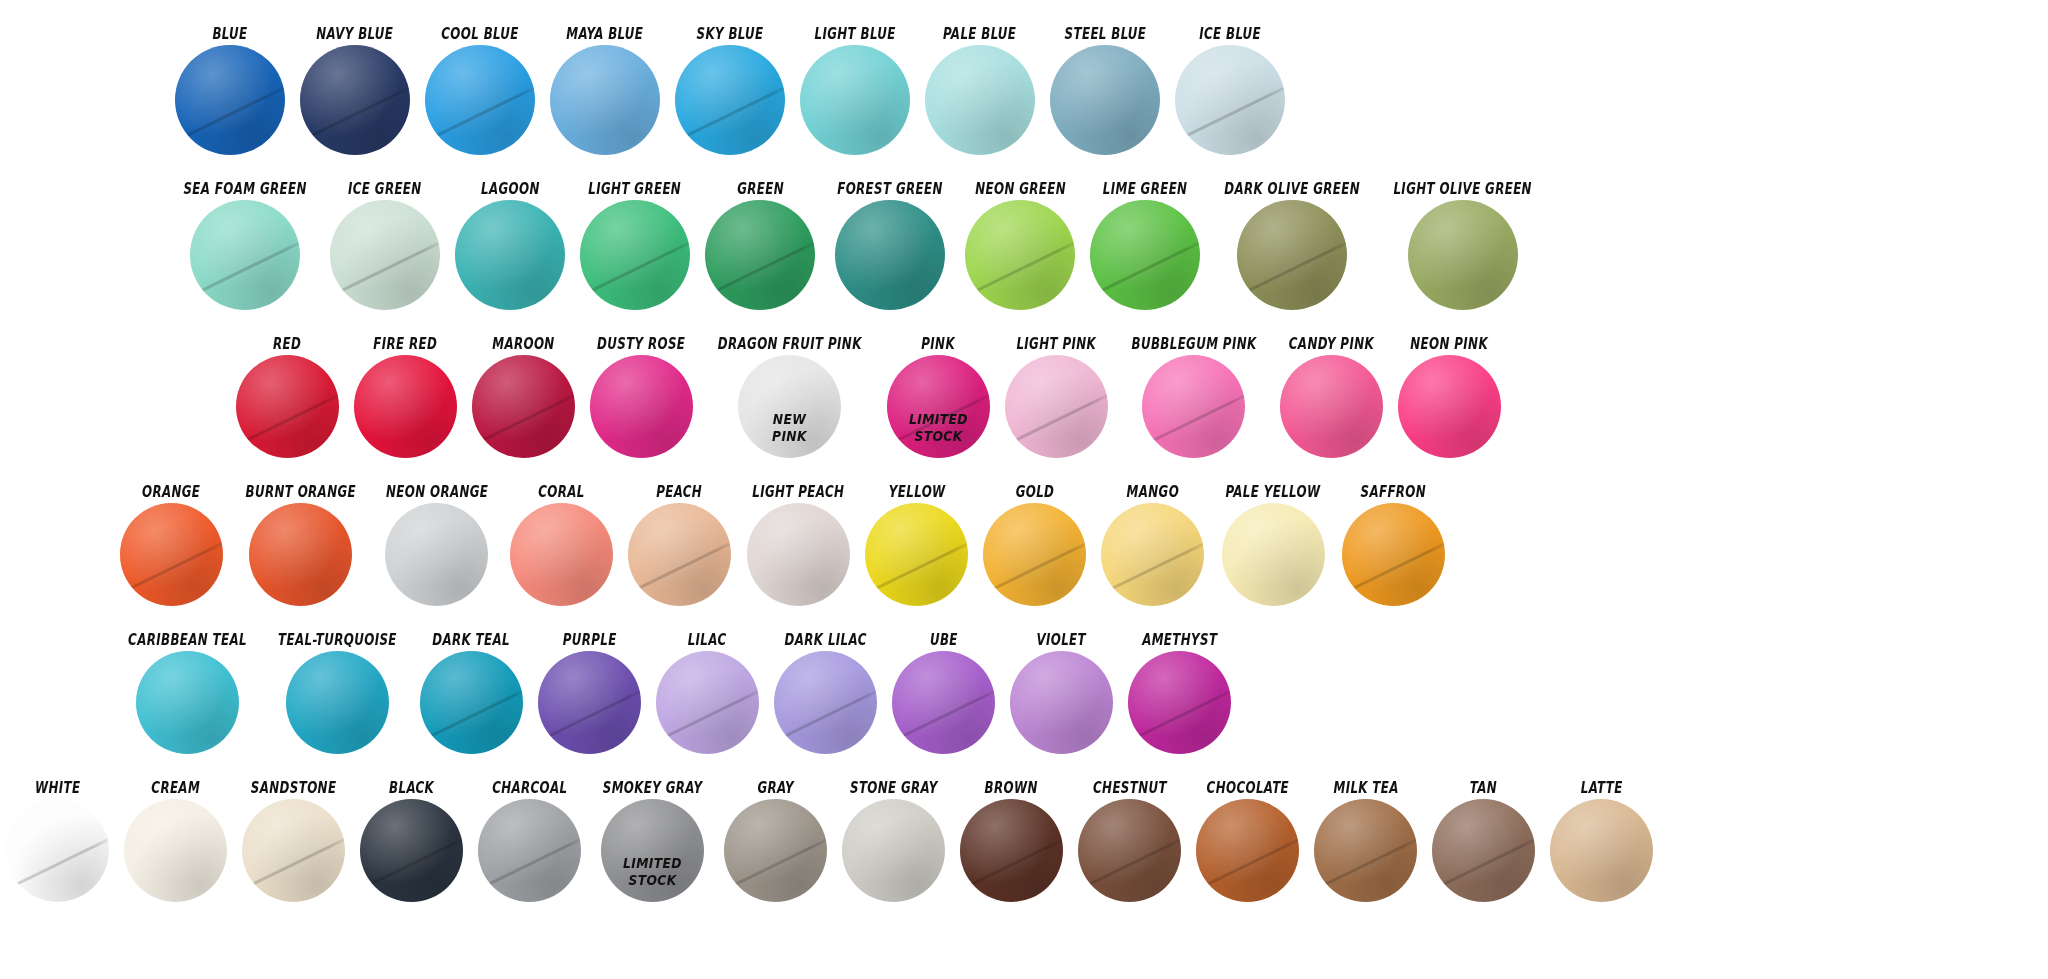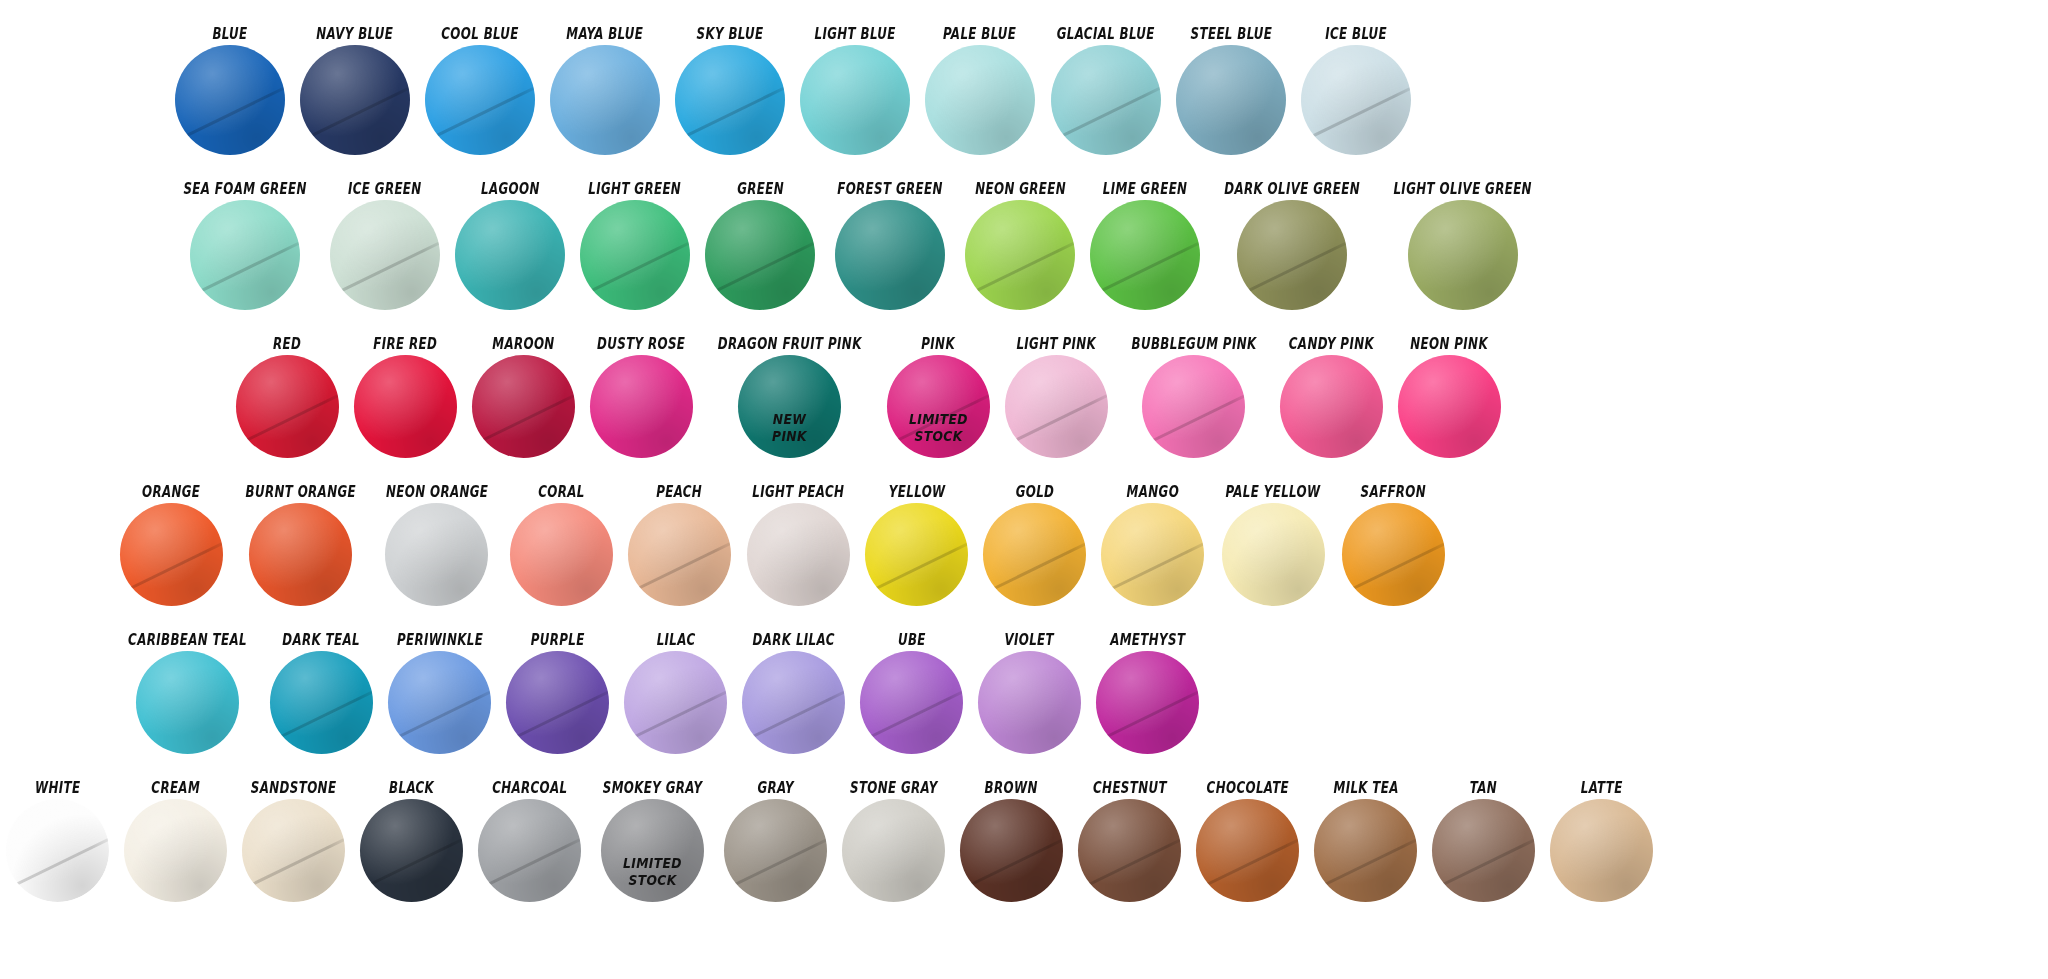--- a/index.html
+++ b/index.html
@@ -131,27 +131,20 @@
           <div class="sheen"></div>
         </div>
       </div>
       <div class="swatch">
         <div class="label">Pale Blue</div>
         <div class="disc noseam" style="width: 110px; height: 110px; background: rgb(168, 223, 223);">
           <div class="sheen"></div>
         </div>
       </div>
       <div class="swatch">
-        <div class="label">Glacial Blue</div>
-        <div class="disc" style="width: 110px; height: 110px; background: rgb(142, 208, 212);">
-          <div class="sheen"></div>
-          <div class="seam"></div>
-        </div>
-      </div>
-      <div class="swatch">
         <div class="label">Steel Blue</div>
         <div class="disc noseam" style="width: 110px; height: 110px; background: rgb(126, 173, 192);">
           <div class="sheen"></div>
         </div>
       </div>
       <div class="swatch">
         <div class="label">Ice Blue</div>
         <div class="disc" style="width: 110px; height: 110px; background: rgb(204, 223, 230);">
           <div class="sheen"></div>
           <div class="seam"></div>
@@ -249,21 +242,21 @@
         </div>
       </div>
       <div class="swatch">
         <div class="label">Dusty Rose</div>
         <div class="disc noseam" style="width: 103px; height: 103px; background: rgb(226, 42, 138);">
           <div class="sheen"></div>
         </div>
       </div>
       <div class="swatch">
         <div class="label">Dragon Fruit Pink</div>
-        <div class="disc noseam" style="width: 103px; height: 103px; background: #0f766e;">
+        <div class="disc noseam" style="width: 103px; height: 103px; background: #e5e5e5;">
           <div class="sheen"></div>
           <div class="overlay">New
 Pink</div>
         </div>
       </div>
       <div class="swatch">
         <div class="label">Pink</div>
         <div class="disc" style="width: 103px; height: 103px; background: rgb(221, 31, 127);">
           <div class="sheen"></div>
           <div class="seam"></div>
@@ -373,34 +366,33 @@
       </div>
     </div>
     <div class="row" style="gap: 15px; padding-left: 120px; justify-content: flex-start; height: 148px;">
       <div class="swatch">
         <div class="label">Caribbean Teal</div>
         <div class="disc noseam" style="width: 103px; height: 103px; background: rgb(63, 192, 210);">
           <div class="sheen"></div>
         </div>
       </div>
       <div class="swatch">
+        <div class="label">Teal-Turquoise</div>
+        <div class="disc noseam" style="width: 103px; height: 103px; background: rgb(34, 168, 198);">
+          <div class="sheen"></div>
+        </div>
+      </div>
+      <div class="swatch">
         <div class="label">Dark Teal</div>
         <div class="disc" style="width: 103px; height: 103px; background: rgb(20, 157, 188);">
           <div class="sheen"></div>
           <div class="seam"></div>
         </div>
       </div>
       <div class="swatch">
-        <div class="label">Periwinkle</div>
-        <div class="disc" style="width: 103px; height: 103px; background: rgb(107, 154, 226);">
-          <div class="sheen"></div>
-          <div class="seam"></div>
-        </div>
-      </div>
-      <div class="swatch">
         <div class="label">Purple</div>
         <div class="disc" style="width: 103px; height: 103px; background: rgb(109, 79, 176);">
           <div class="sheen"></div>
           <div class="seam"></div>
         </div>
       </div>
       <div class="swatch">
         <div class="label">Lilac</div>
         <div class="disc" style="width: 103px; height: 103px; background: rgb(191, 167, 227);">
           <div class="sheen"></div>

